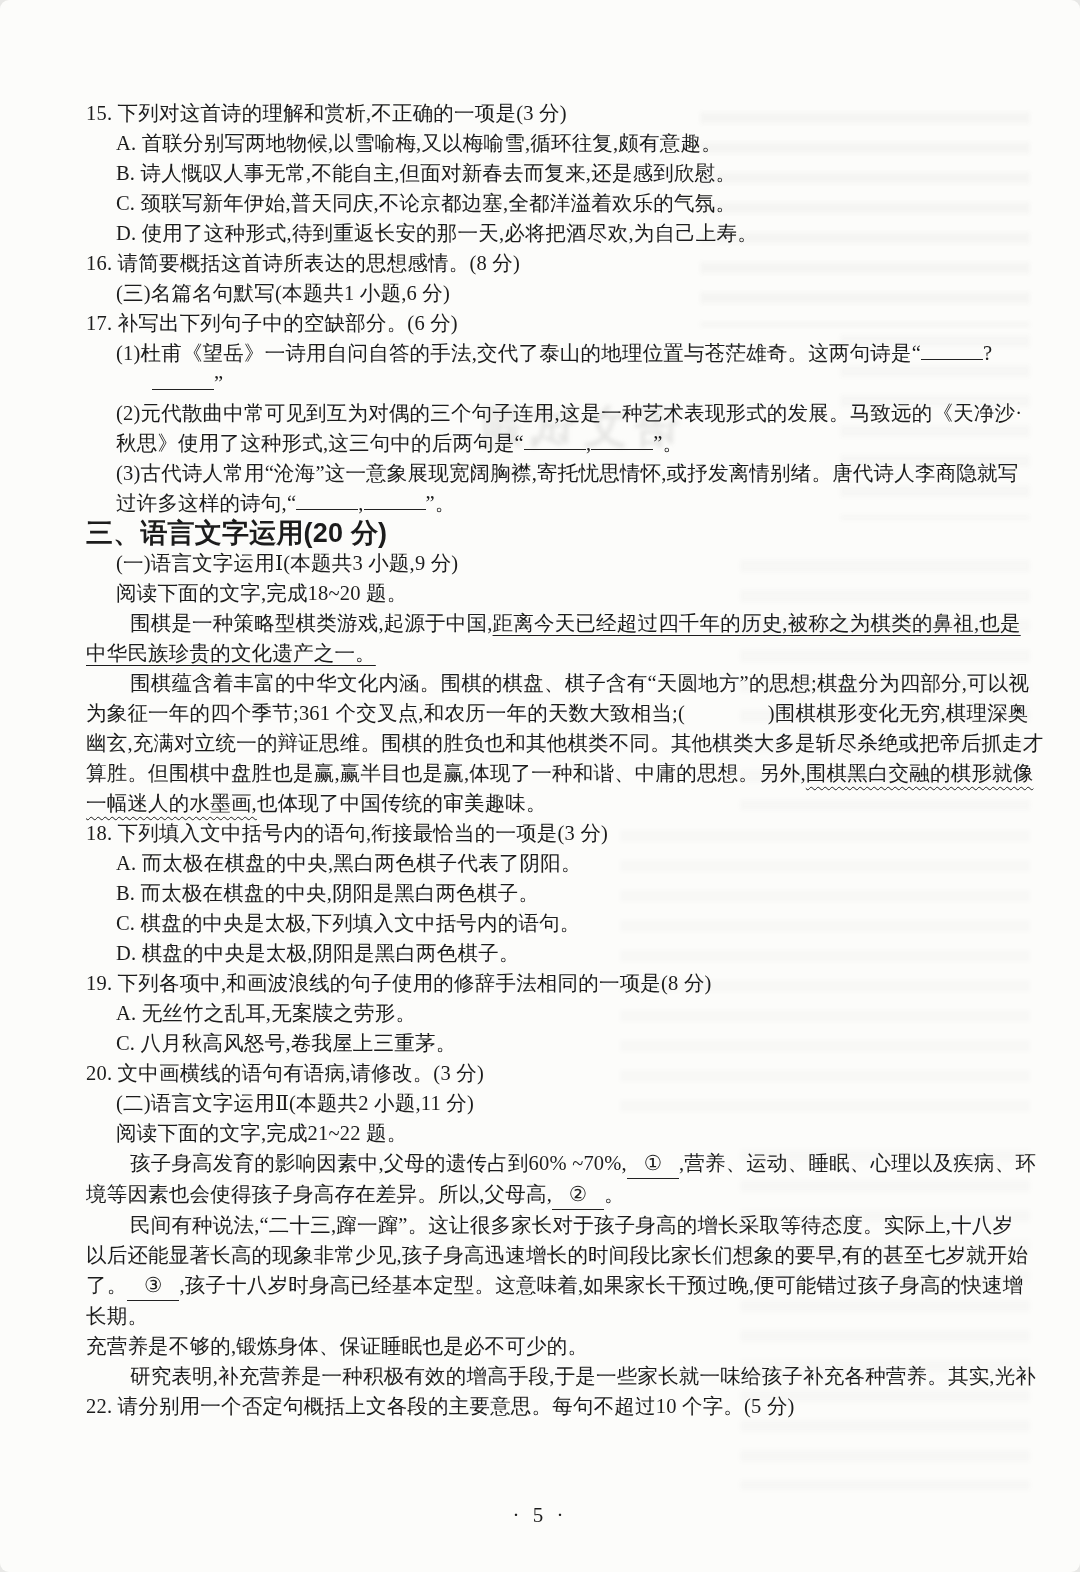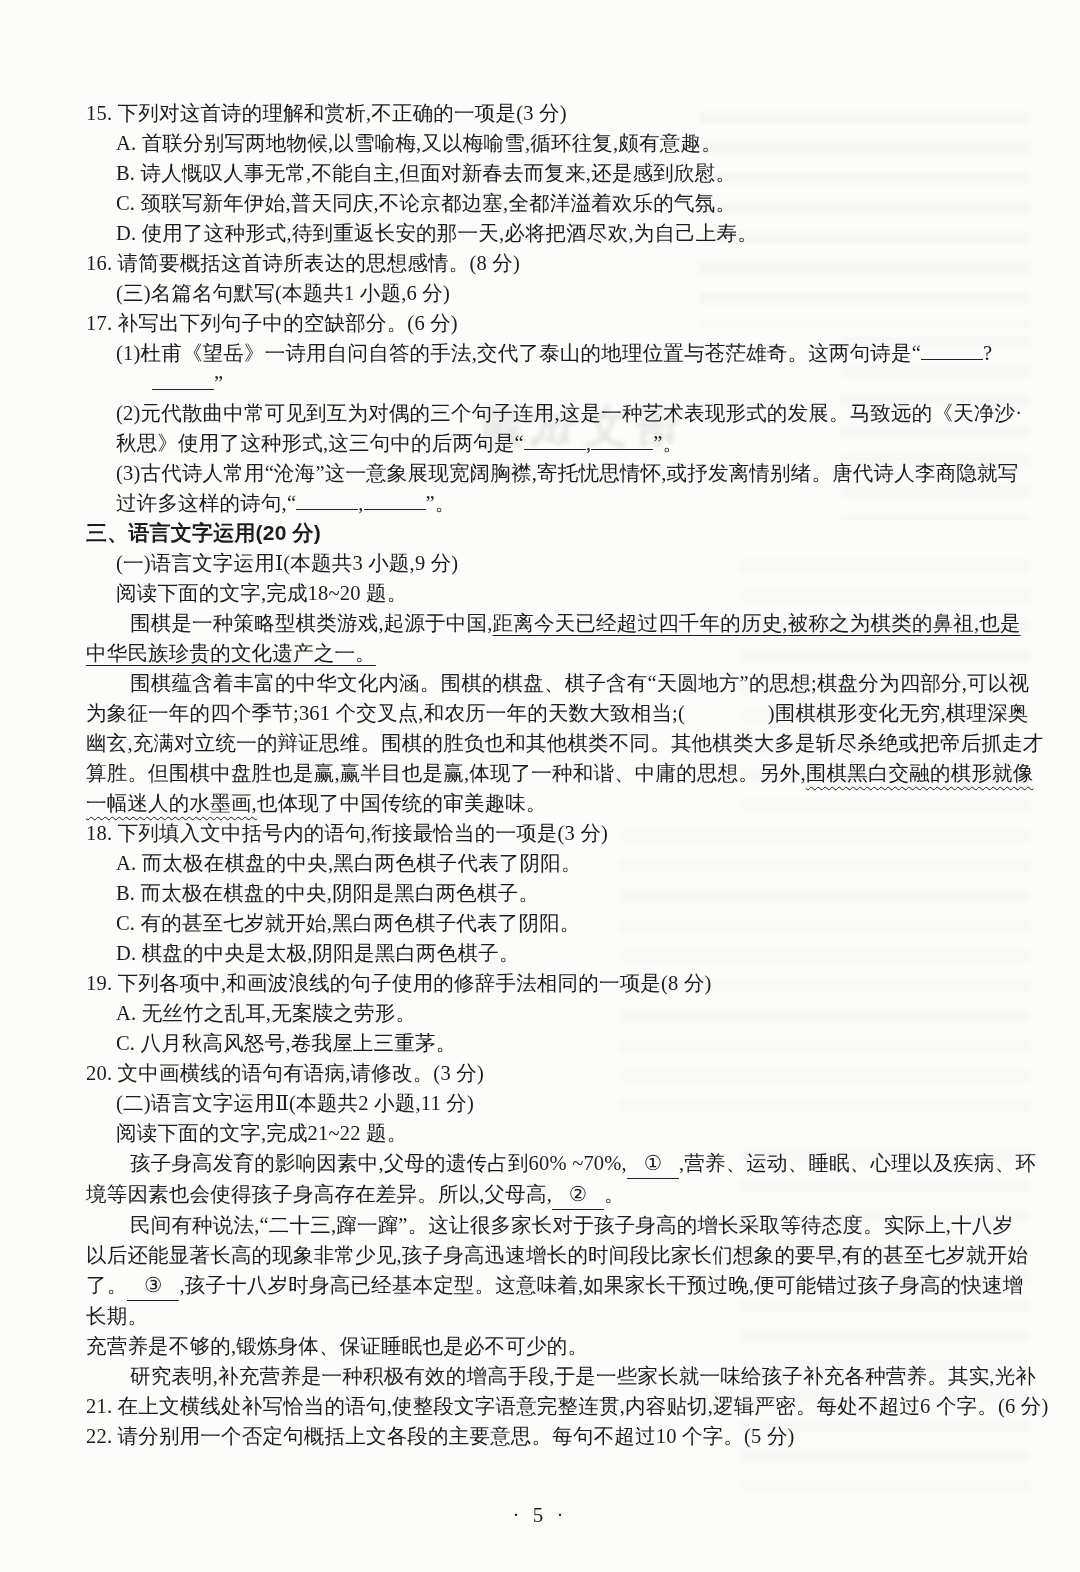--- a/index.html
+++ b/index.html
@@ -1,27 +1,28 @@
 <!DOCTYPE html>
 <html><head>
 <meta charset="utf-8">
 <style>
   html,body { margin:0; padding:0; background:#e8e8e6; }
   .page {
     position:relative; width:1080px; height:1572px; margin:0 auto;
     background:#fcfcfa; overflow:hidden;
     font-family:"Liberation Serif","DejaVu Serif",serif;
     color:#1c1c1c;
+    border-radius:9px;
   }
   .content { position:absolute; left:86px; top:98px; width:944px; }
   .ln { line-height:30px; font-size:20.5px; white-space:nowrap; letter-spacing:0.2px; }
   .ind1 { padding-left:30px; }
   .ind2 { padding-left:44px; }
   .ind3 { padding-left:66px; }
-  .sec-bold { font-weight:bold; font-family:"Liberation Sans","DejaVu Sans",sans-serif; font-size:21px; }
+  .sec-bold { font-weight:bold; font-family:"Liberation Sans","DejaVu Sans",sans-serif; font-size:27px; }
   .u    { text-decoration:underline; text-underline-offset:5px; text-decoration-thickness:1.3px; }
   .wavy { text-decoration:underline wavy; text-underline-offset:6px; text-decoration-thickness:1px; }
   .blank {
     display:inline-block; width:62px; height:19px;
     border-bottom:1.6px solid #222; vertical-align:baseline;
   }
   .blank-num {
     display:inline-block; min-width:52px; text-align:center;
     border-bottom:1.6px solid #222;
   }
@@ -83,40 +84,39 @@
     <div class="ln"><span class="u">中华民族珍贵的文化遗产之一。</span></div>
     <div class="ln ind2">围棋蕴含着丰富的中华文化内涵。围棋的棋盘、棋子含有“天圆地方”的思想;棋盘分为四部分,可以视</div>
     <div class="ln">为象征一年的四个季节;361 个交叉点,和农历一年的天数大致相当;(　　　　)围棋棋形变化无穷,棋理深奥</div>
     <div class="ln">幽玄,充满对立统一的辩证思维。围棋的胜负也和其他棋类不同。其他棋类大多是斩尽杀绝或把帝后抓走才</div>
     <div class="ln"><span>算胜。但围棋中盘胜也是赢,赢半目也是赢,体现了一种和谐、中庸的思想。另外,</span><span class="wavy">围棋黑白交融的棋形就像</span></div>
     <div class="ln"><span class="wavy">一幅迷人的水墨画,</span><span>也体现了中国传统的审美趣味。</span></div>
 
     <div class="ln">18. 下列填入文中括号内的语句,衔接最恰当的一项是(3 分)</div>
     <div class="ln ind1">A. 而太极在棋盘的中央,黑白两色棋子代表了阴阳。</div>
     <div class="ln ind1">B. 而太极在棋盘的中央,阴阳是黑白两色棋子。</div>
-    <div class="ln ind1">C. 有的甚至七岁就开始,黑白两色棋子代表了阴阳。</div>
+    <div class="ln ind1">C. 棋盘的中央是太极,下列填入文中括号内的语句。</div>
     <div class="ln ind1">D. 棋盘的中央是太极,阴阳是黑白两色棋子。</div>
 
     <div class="ln">19. 下列各项中,和画波浪线的句子使用的修辞手法相同的一项是(8 分)</div>
     <div class="ln ind1">A. 无丝竹之乱耳,无案牍之劳形。</div>
     <div class="ln ind1">C. 八月秋高风怒号,卷我屋上三重茅。</div>
 
     <div class="ln">20. 文中画横线的语句有语病,请修改。(3 分)</div>
 
     <div class="ln ind1">(二)语言文字运用Ⅱ(本题共2 小题,11 分)</div>
     <div class="ln ind1">阅读下面的文字,完成21~22 题。</div>
 
     <div class="ln ind2"><span>孩子身高发育的影响因素中,父母的遗传占到60% ~70%,</span><span class="blank-num">①</span><span>,营养、运动、睡眠、心理以及疾病、环</span></div>
     <div class="ln"><span>境等因素也会使得孩子身高存在差异。所以,父母高,</span><span class="blank-num">②</span><span>。</span></div>
     <div class="ln ind2">民间有种说法,“二十三,蹿一蹿”。这让很多家长对于孩子身高的增长采取等待态度。实际上,十八岁</div>
     <div class="ln">以后还能显著长高的现象非常少见,孩子身高迅速增长的时间段比家长们想象的要早,有的甚至七岁就开始</div>
     <div class="ln"><span>了。</span><span class="blank-num">③</span><span>,孩子十八岁时身高已经基本定型。这意味着,如果家长干预过晚,便可能错过孩子身高的快速增</span></div>
     <div class="ln">长期。</div>
     <div class="ln">充营养是不够的,锻炼身体、保证睡眠也是必不可少的。</div>
     <div class="ln ind2">研究表明,补充营养是一种积极有效的增高手段,于是一些家长就一味给孩子补充各种营养。其实,光补</div>
 
-    <div class="ln">21. 在上文横线处补写恰当的语句,使整段文字语意完整连贯,内容贴切,逻辑严密。每处不超过6 个字。(6 分)</div>
     <div class="ln">22. 请分别用一个否定句概括上文各段的主要意思。每句不超过10 个字。(5 分)</div>
 
   </div>
 
   <div class="footer">· 5 ·</div>
 </div>
 
 </body></html>

